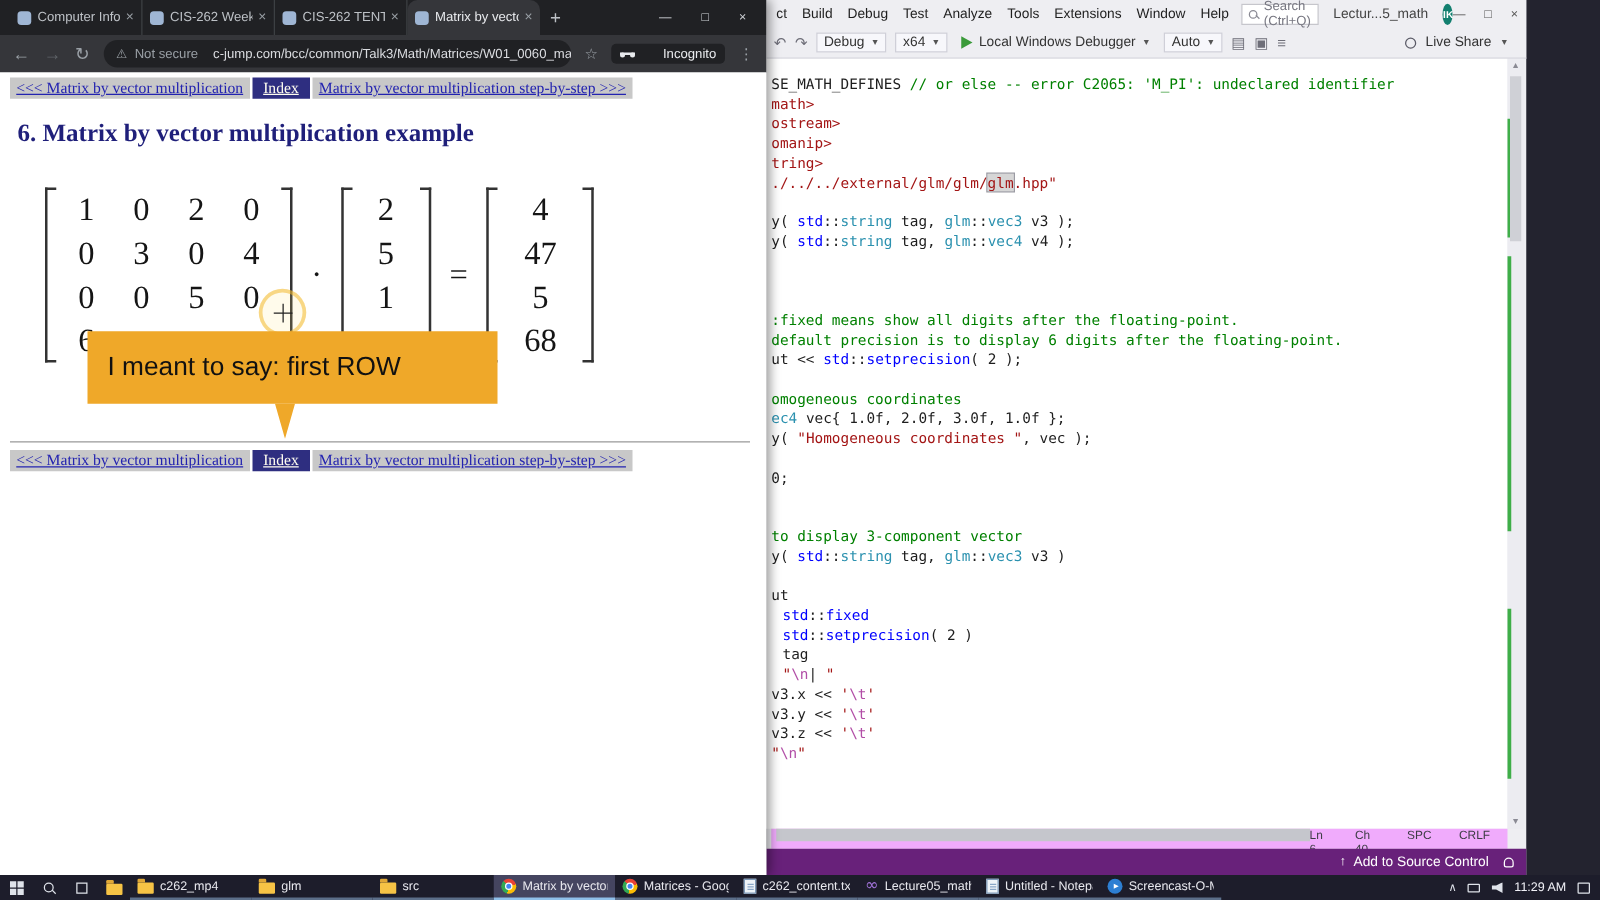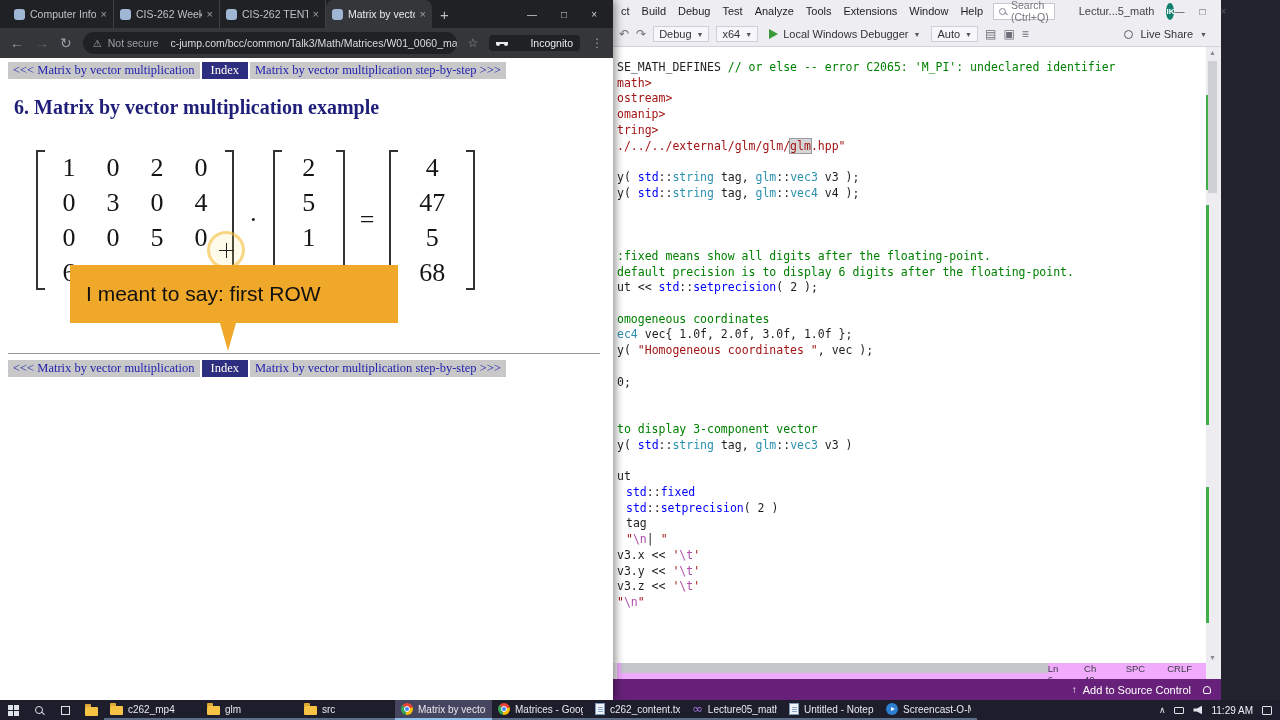--- a/index.html
+++ b/index.html
@@ -7,21 +7,21 @@
 #screen{position:absolute;left:0;top:0;width:1280px;height:720px;background:#23232f}
 
 
 #vs{position:absolute;left:613px;top:0;width:608px;height:700px;background:#eeeef2}
 #vs-top{height:22px;display:flex;align-items:center;background:#eeeef2;font-size:11px;color:#1e1e1e;padding-left:2px}
 #vs-menu{display:flex}
 .menu-item{padding:0 6px;cursor:default}
 #vs-search{width:142px;height:17px;background:#fff;border:1px solid #c6c6cc;display:flex;align-items:center;gap:5px;padding:0 5px;color:#767680;font-size:10.5px;margin-left:4px}
 .mag{width:7px;height:7px;border:1.3px solid #8a8a94;border-radius:50%;position:relative;flex:none}
 .mag::after{content:"";position:absolute;width:4px;height:1.3px;background:#8a8a94;right:-3px;bottom:-1px;transform:rotate(45deg)}
-#vs-title{margin-left:24px;color:#444;white-space:nowrap}
+#vs-title{margin-left:12px;color:#444;white-space:nowrap}
 .avatar{width:17px;height:17px;border-radius:50%;background:#127f6f;color:#fff;font-size:8px;display:flex;align-items:center;justify-content:center;margin-left:12px;font-weight:bold}
 .vs-winctl{margin-left:auto;display:flex;gap:15px;color:#555;font-size:10px;padding-right:10px}
 #vs-toolbar{height:25px;display:flex;align-items:center;gap:7px;padding:0 6px;border-bottom:1px solid #d3d3dc;background:#eeeef2;font-size:11px;color:#333}
 .tb-icon{color:#6e6e78;font-size:12px}
 .tb-drop{display:flex;align-items:center;gap:5px;padding:1px 5px;border:1px solid #cfcfd8;background:#f7f7fb}
 .caret{font-size:7px;color:#555}
 .run{display:flex;align-items:center;gap:5px;padding:1px 4px}
 .play{width:0;height:0;border-left:9px solid #3a9a3a;border-top:5.5px solid transparent;border-bottom:5.5px solid transparent}
 .ls-icon{width:9px;height:9px;border:1.2px solid #5a5a66;border-radius:50%}
 .spacer{flex:1}
@@ -68,21 +68,21 @@
 .star{color:#9aa0a6;font-size:12px}
 .incog{display:flex;align-items:center;gap:22px;background:#202124;border-radius:4px;padding:2px 7px;color:#e8eaed;font-size:10.5px}
 .spy{width:12px;height:5px;border-bottom:2px solid #e8eaed;position:relative;margin-top:-3px}
 .spy::before,.spy::after{content:"";position:absolute;top:3px;width:4px;height:4px;border-radius:50%;background:#e8eaed}
 .spy::before{left:0}.spy::after{right:0}
 .kebab{color:#9aa0a6;font-size:12px}
 
 #page{position:absolute;top:58px;left:0;width:613px;bottom:0;background:#fff;font-family:"Liberation Serif",serif}
 .navstrip{position:absolute;left:8px;display:flex;gap:2px;font-size:12.5px}
 .navcell{background:#c8c8c8;padding:1px 5px}
-.navcell a{color:#2323b0;cursor:pointer}
+.navcell a{color:#2323b0;text-decoration:underline;cursor:pointer}
 .navcell.idx{background:#2e2e80;padding:1px 9px}
 .navcell.idx a{color:#fffdf0}
 #page h1{position:absolute;left:14px;top:38px;font-size:20px;color:#1f1f7a;font-weight:bold}
 #equation{position:absolute;left:36px;top:92px;display:flex;align-items:flex-start;color:#151515}
 .mat{display:flex}
 .brk{width:9px;border:2.5px solid #333}
 .brk.l{border-right:none}
 .brk.r{border-left:none}
 .mgrid{display:grid;grid-auto-rows:35px;place-items:center;font-size:26px;padding:0 2px}
 .g4{grid-template-columns:repeat(4,44px)}

